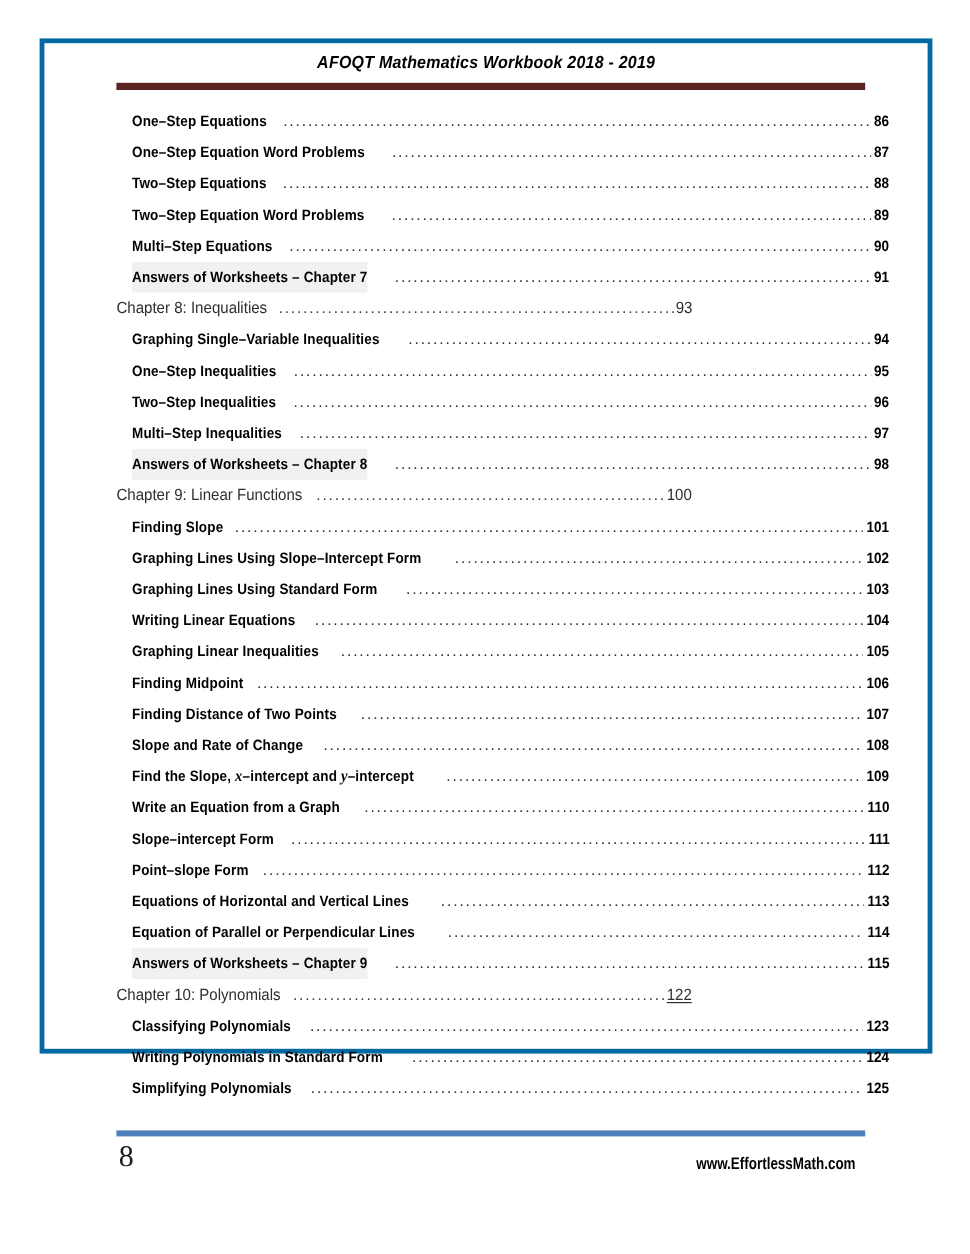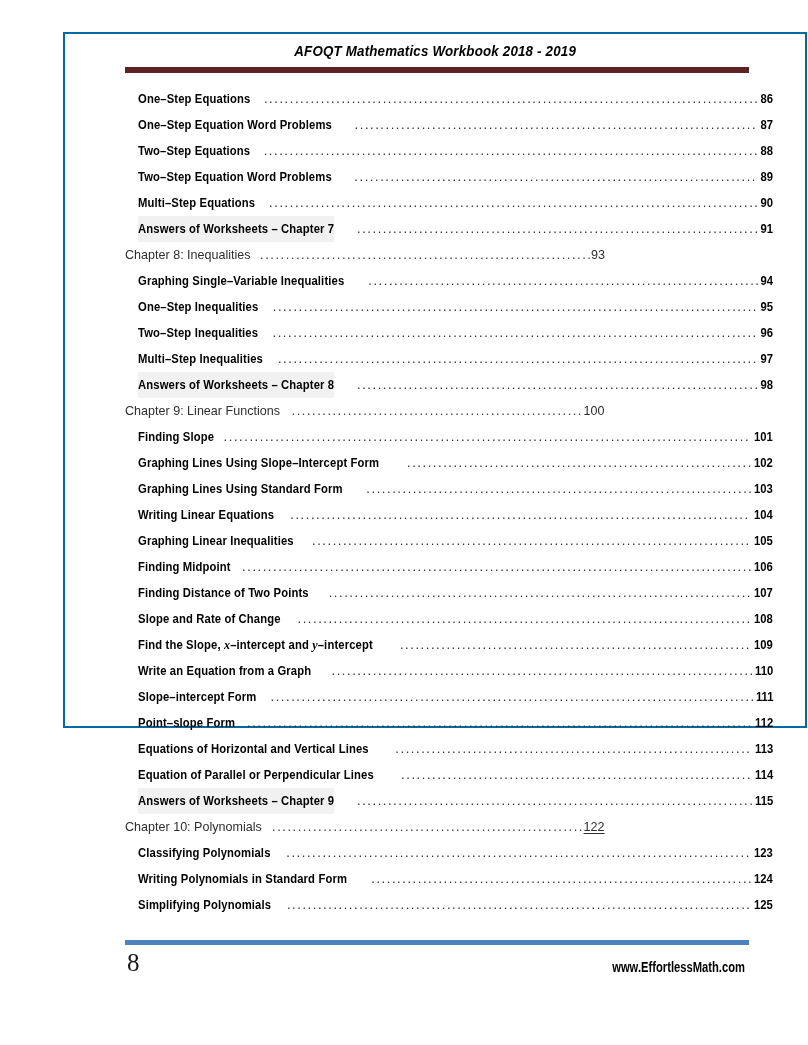--- a/index.html
+++ b/index.html
@@ -14,25 +14,24 @@
     font-family: "Liberation Sans", sans-serif;
     -webkit-font-smoothing: antialiased;
   }
 
   
   #page-frame {
     position: absolute;
     left: 33px;
     top: 32px;
     width: 744px;
-    height: 696px;
-    border: 2px solid #0369a1;
+    height: 846px;
+    border: 4px solid #0369a1;
     box-sizing: border-box;
     background: #ffffff;
-    margin-left: 30px;
   }
 
   
   #doc-header {
     position: absolute;
     left: 0;
     top: 8px;
     width: 100%;
     text-align: center;
   }

